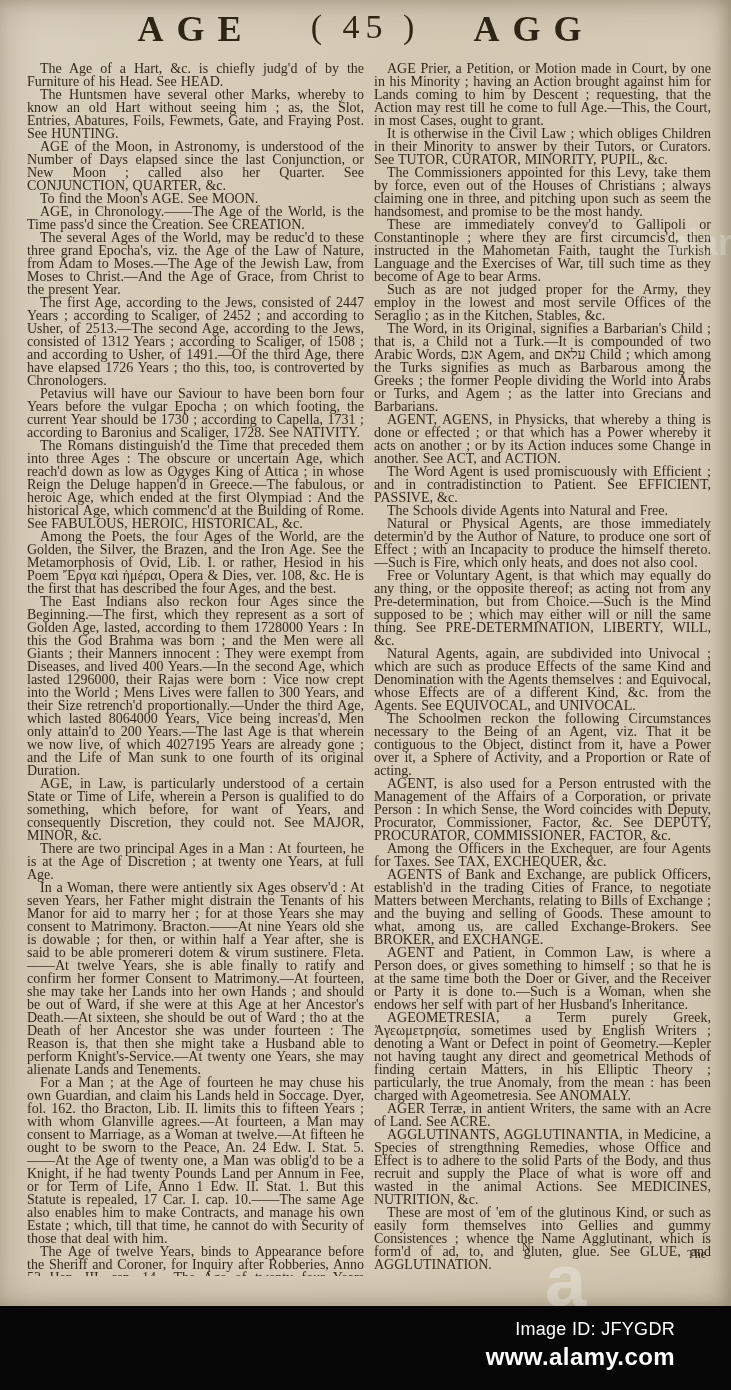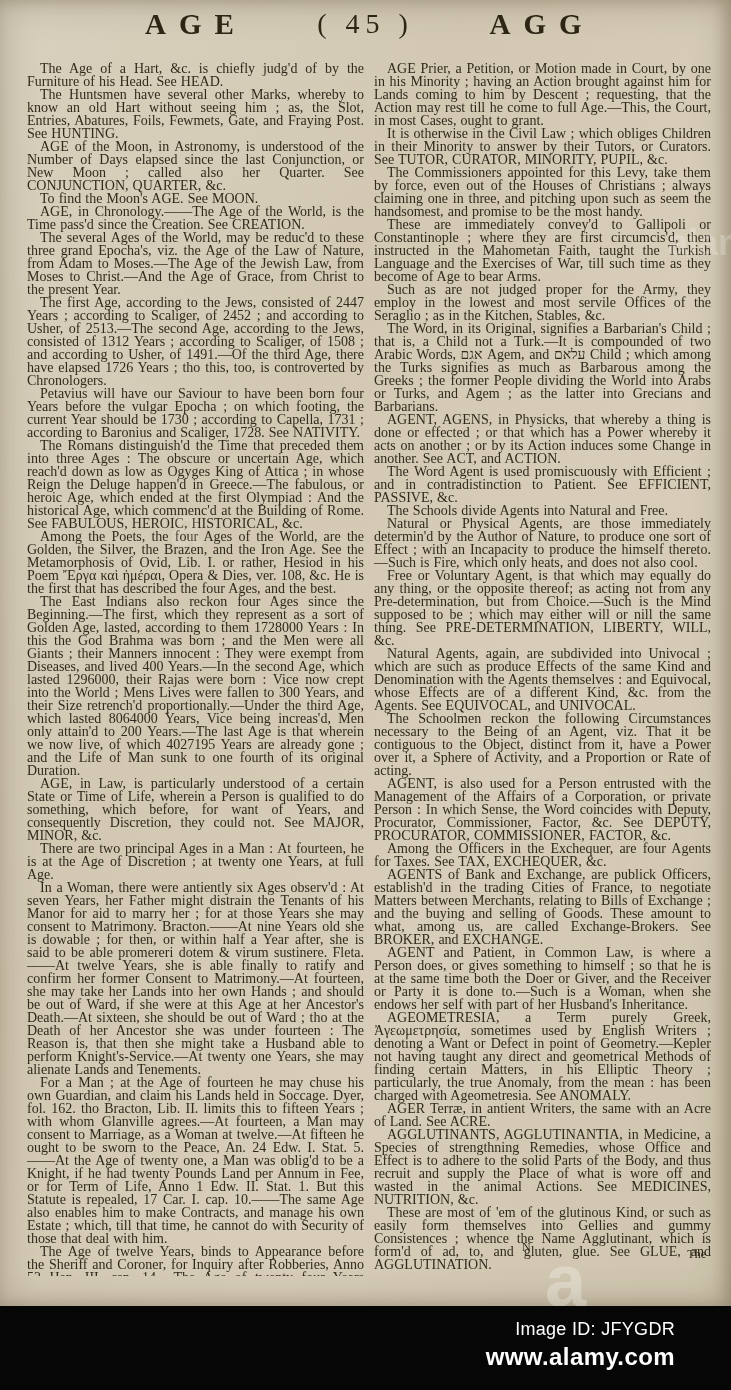--- a/index.html
+++ b/index.html
@@ -12,28 +12,28 @@
   }
   .paper {
     position: absolute; left: 0; top: 0;
     width: 731px; height: 1306px;
     background: linear-gradient(115deg, #d9d0bd 0%, #d3c9b3 35%, #d7cdb8 65%, #cfc5ae 100%);
     box-shadow: inset 0 0 38px rgba(70,55,30,0.28), inset -6px 0 14px rgba(60,45,25,0.22);
   }
   .header-row { position: absolute; top: 8px; left: 0; width: 731px; height: 40px; }
   .header-word {
     position: absolute; top: 0;
-    font-size: 29px; font-weight: 600;
+    font-size: 36px; font-weight: 600;
     letter-spacing: 13px;
     color: #2e2615;
     text-align: center;
   }
   .header-left  { left: 28px;  width: 336px; }
-  .header-center{ left: 0; width: 731px; font-weight: 500; letter-spacing: 6px; font-size: 28px; }
-  .header-right { left: 374px; width: 336px; }
+  .header-center{ left: 0; width: 731px; font-weight: 500; letter-spacing: 6px; font-size: 34px; }
+  .header-right { left: 366px; width: 336px; }
   .col {
     position: absolute; top: 62px;
     width: 337px; height: 1214px;
     overflow: hidden;
     font-size: 14px; line-height: 13px;
     text-align: justify;
     color: #32291c;
     word-spacing: 0.6px;
   }
   .col-left  { left: 27px; }

